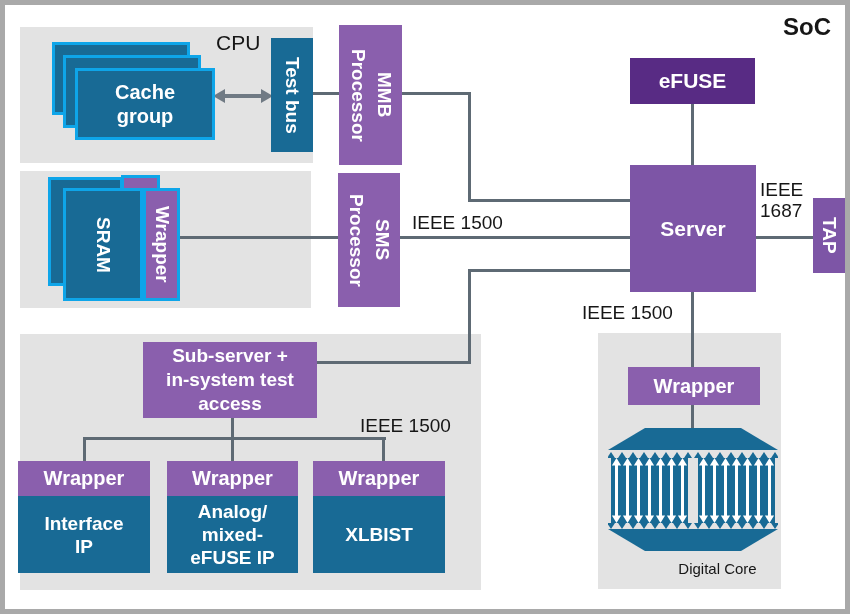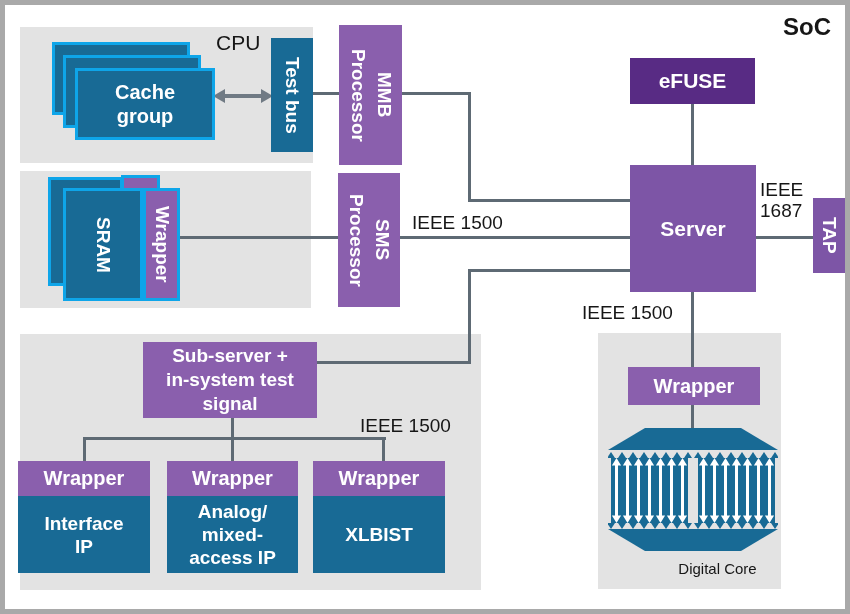--- a/index.html
+++ b/index.html
@@ -123,21 +123,21 @@
   <div class="box purple-server vbox" style="left:813px;top:198px;width:32px;height:75px;font-size:19px;">
     <div class="vtext">
         <span style="line-height:22px;">TAP</span>
       </div>
   </div>
 
   <div class="box purple blocklines" style="left:143px;top:342px;width:174px;height:76px;font-size:19px;line-height:24px;">
     <div>
       <span>Sub-server +</span>
       <span>in-system test</span>
-      <span>signal</span>
+      <span>access</span>
     </div>
   </div>
 
   <div class="ip-block" style="left:18px;top:461px;">
     <div class="ip-head">
       <span>Wrapper</span>
     </div>
     <div class="ip-body blocklines">
       <div>
         <span>Interface</span>
@@ -146,21 +146,21 @@
     </div>
   </div>
   <div class="ip-block" style="left:167px;top:461px;width:131px;">
     <div class="ip-head">
       <span>Wrapper</span>
     </div>
     <div class="ip-body blocklines">
       <div>
         <span>Analog/</span>
         <span>mixed-</span>
-        <span>access IP</span>
+        <span>eFUSE IP</span>
       </div>
     </div>
   </div>
   <div class="ip-block" style="left:313px;top:461px;">
     <div class="ip-head">
       <span>Wrapper</span>
     </div>
     <div class="ip-body blocklines">
       <div>
           <span>XLBIST</span>

